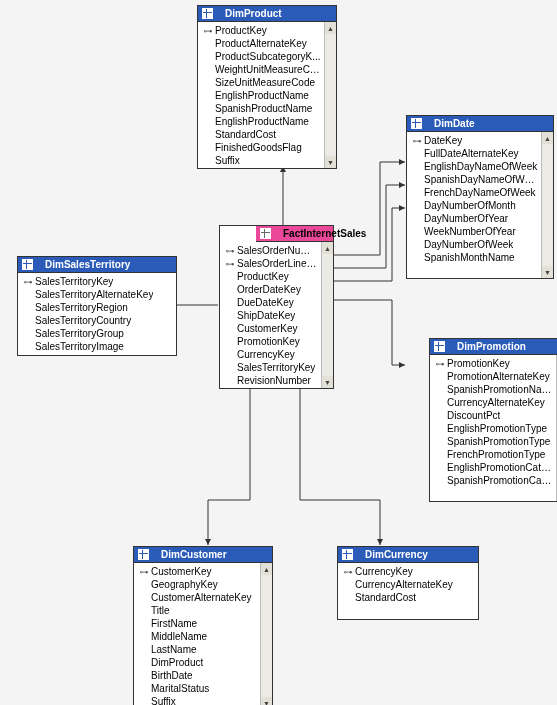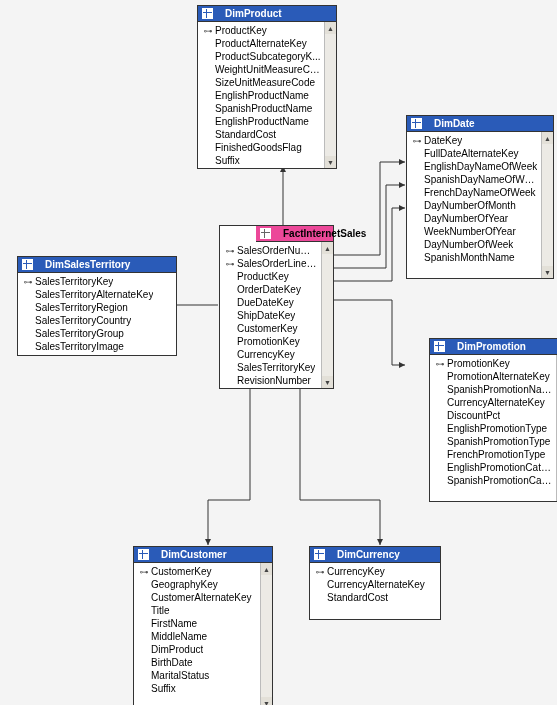--- a/index.html
+++ b/index.html
@@ -423,20 +423,24 @@
         <div class="row">
           <span class="key"></span>
           <span class="label">FirstName</span>
         </div>
         <div class="row">
           <span class="key"></span>
           <span class="label">MiddleName</span>
         </div>
         <div class="row">
           <span class="key"></span>
+          <span class="label">LastName</span>
+        </div>
+        <div class="row">
+          <span class="key"></span>
           <span class="label">DimProduct</span>
         </div>
         <div class="row">
           <span class="key"></span>
           <span class="label">BirthDate</span>
         </div>
         <div class="row">
           <span class="key"></span>
           <span class="label">MaritalStatus</span>
         </div>
@@ -445,21 +449,21 @@
           <span class="label">Suffix</span>
         </div>
       </div>
     <div class="scroll">
       <div class="arrow">▲</div>
       <div class="arrow">▼</div>
     </div>
   </div>
 </div>
 
-<div class="tbl" style="left:309px; top:546px; width:132px;">
+<div class="tbl" style="left:337px; top:546px; width:142px;">
   <div class="hdr">
     <span class="grid-icon"></span>
     <span>DimCurrency</span>
   </div>
   <div class="body" style="height:56px;">
     <div class="cols">
         <div class="row">
           <span class="key">⊶</span>
           <span class="label">CurrencyKey</span>
         </div>

